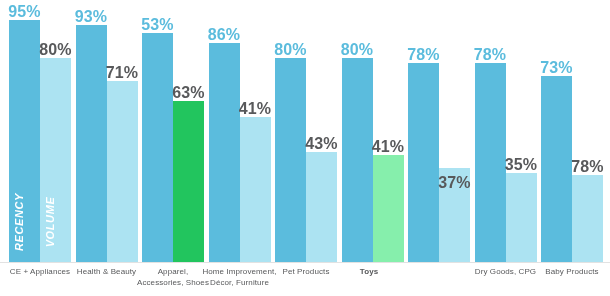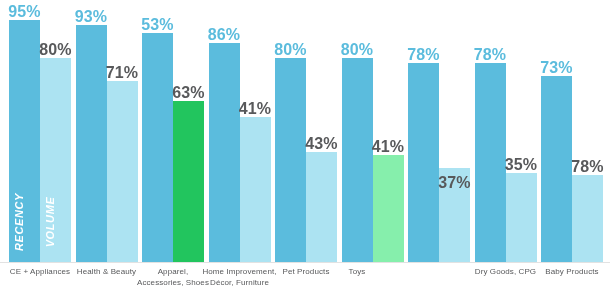--- a/index.html
+++ b/index.html
@@ -219,18 +219,18 @@
         </div>
       </div>
   </div>
 
   <div class="cat-labels" id="cat-labels-host">
       <div class="cat-label" style="left: -5px; width: 90px;">CE + Appliances</div>
       <div class="cat-label" style="left: 61.5px; width: 90px;">Health &amp; Beauty</div>
       <div class="cat-label" style="left: 128px; width: 90px;">Apparel,<br>Accessories, Shoes</div>
       <div class="cat-label" style="left: 261px; width: 90px;">Pet Products</div>
       <div class="cat-label" style="left: 194.5px; width: 90px;">Home Improvement,<br>Décor, Furniture</div>
-      <div class="cat-label" style="left: 312px; width: 90px;">Toys</div>
+      <div class="cat-label" style="left: 324px; width: 90px; font-weight: bold;">Toys</div>
       <div class="cat-label" style="left: 460.5px; width: 90px;">Dry Goods, CPG</div>
       <div class="cat-label" style="left: 527px; width: 90px;">Baby Products</div>
     </div>
 
 </div>
 
 </body></html>

